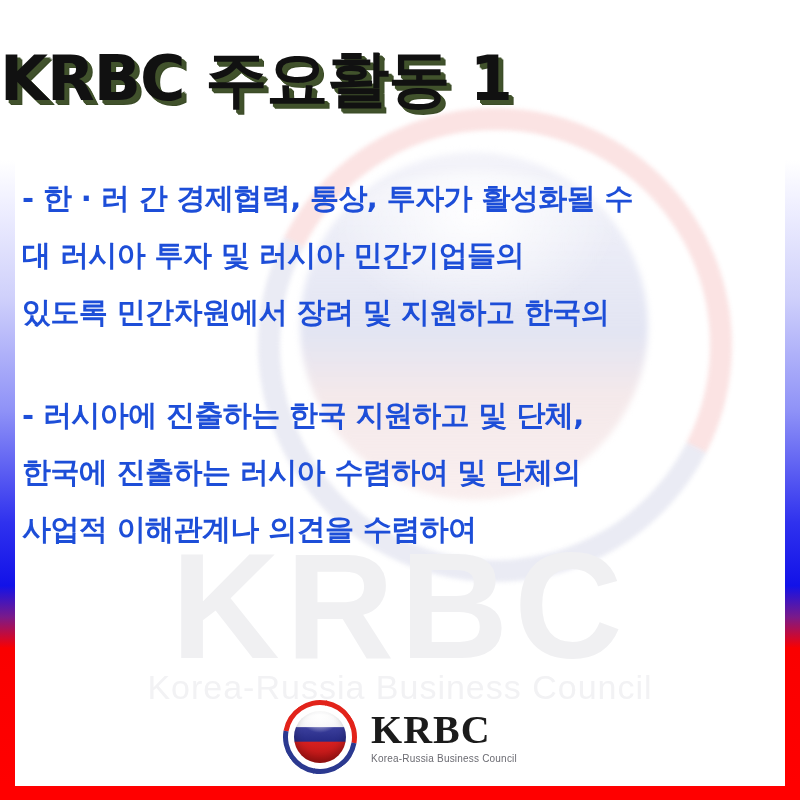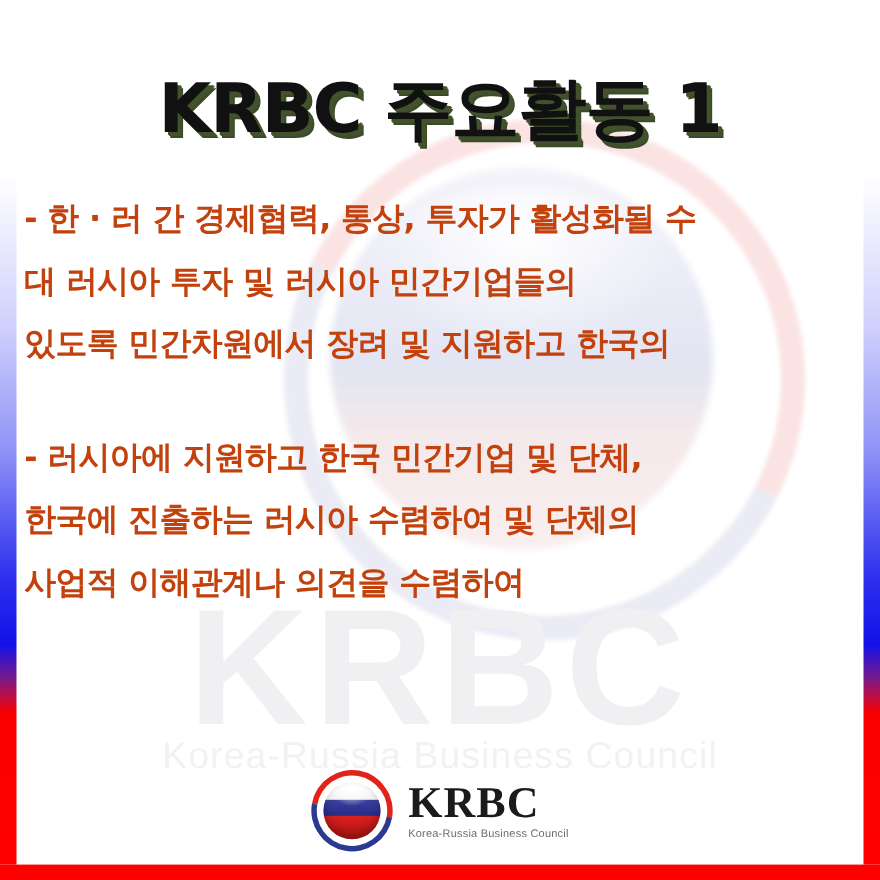--- a/index.html
+++ b/index.html
@@ -143,23 +143,21 @@
     background: #ff0000;
     z-index: 2;
   }
 
   
   .title-wrap {
     position: absolute;
     left: 0;
     right: 0;
     top: 46px;
-    text-align: center;
     z-index: 3;
-    margin-top: 20px;
   }
   .title {
     display: inline-block;
     font-family: "DejaVu Sans", "Liberation Sans", sans-serif;
     font-weight: 700;
     font-size: 62px;
     line-height: 1.05;
     letter-spacing: -1px;
     color: #111111;
     text-shadow:
@@ -181,21 +179,21 @@
     margin: 0 0 14px 0;
   }
   .para.second {
     margin-top: 46px;
   }
   .line {
     font-family: "DejaVu Sans", "Liberation Sans", sans-serif;
     font-weight: 700;
     font-size: 29px;
     line-height: 57px;
-    color: #c2410c;
+    color: #1d4ed8;
     white-space: nowrap;
     letter-spacing: -0.6px;
   }
 
   
   .logo-lockup {
     position: absolute;
     left: 0;
     right: 0;
     bottom: 26px;
@@ -304,21 +302,21 @@
 
   <div class="body-wrap">
 
     <div class="para">
       <div class="line">- 한 · 러 간 경제협력, 통상, 투자가 활성화될 수</div>
       <div class="line">대 러시아 투자 및 러시아 민간기업들의</div>
       <div class="line">있도록 민간차원에서 장려 및 지원하고 한국의</div>
     </div>
 
     <div class="para second">
-      <div class="line">- 러시아에 지원하고 한국 민간기업 및 단체,</div>
+      <div class="line">- 러시아에 진출하는 한국 지원하고 및 단체,</div>
       <div class="line">한국에 진출하는 러시아 수렴하여 및 단체의</div>
       <div class="line">사업적 이해관계나 의견을 수렴하여</div>
     </div>
 
   </div>
 
   <div class="logo-lockup">
     <div class="emblem">
       <div class="globe"></div>
       <div class="ring-red"></div>

